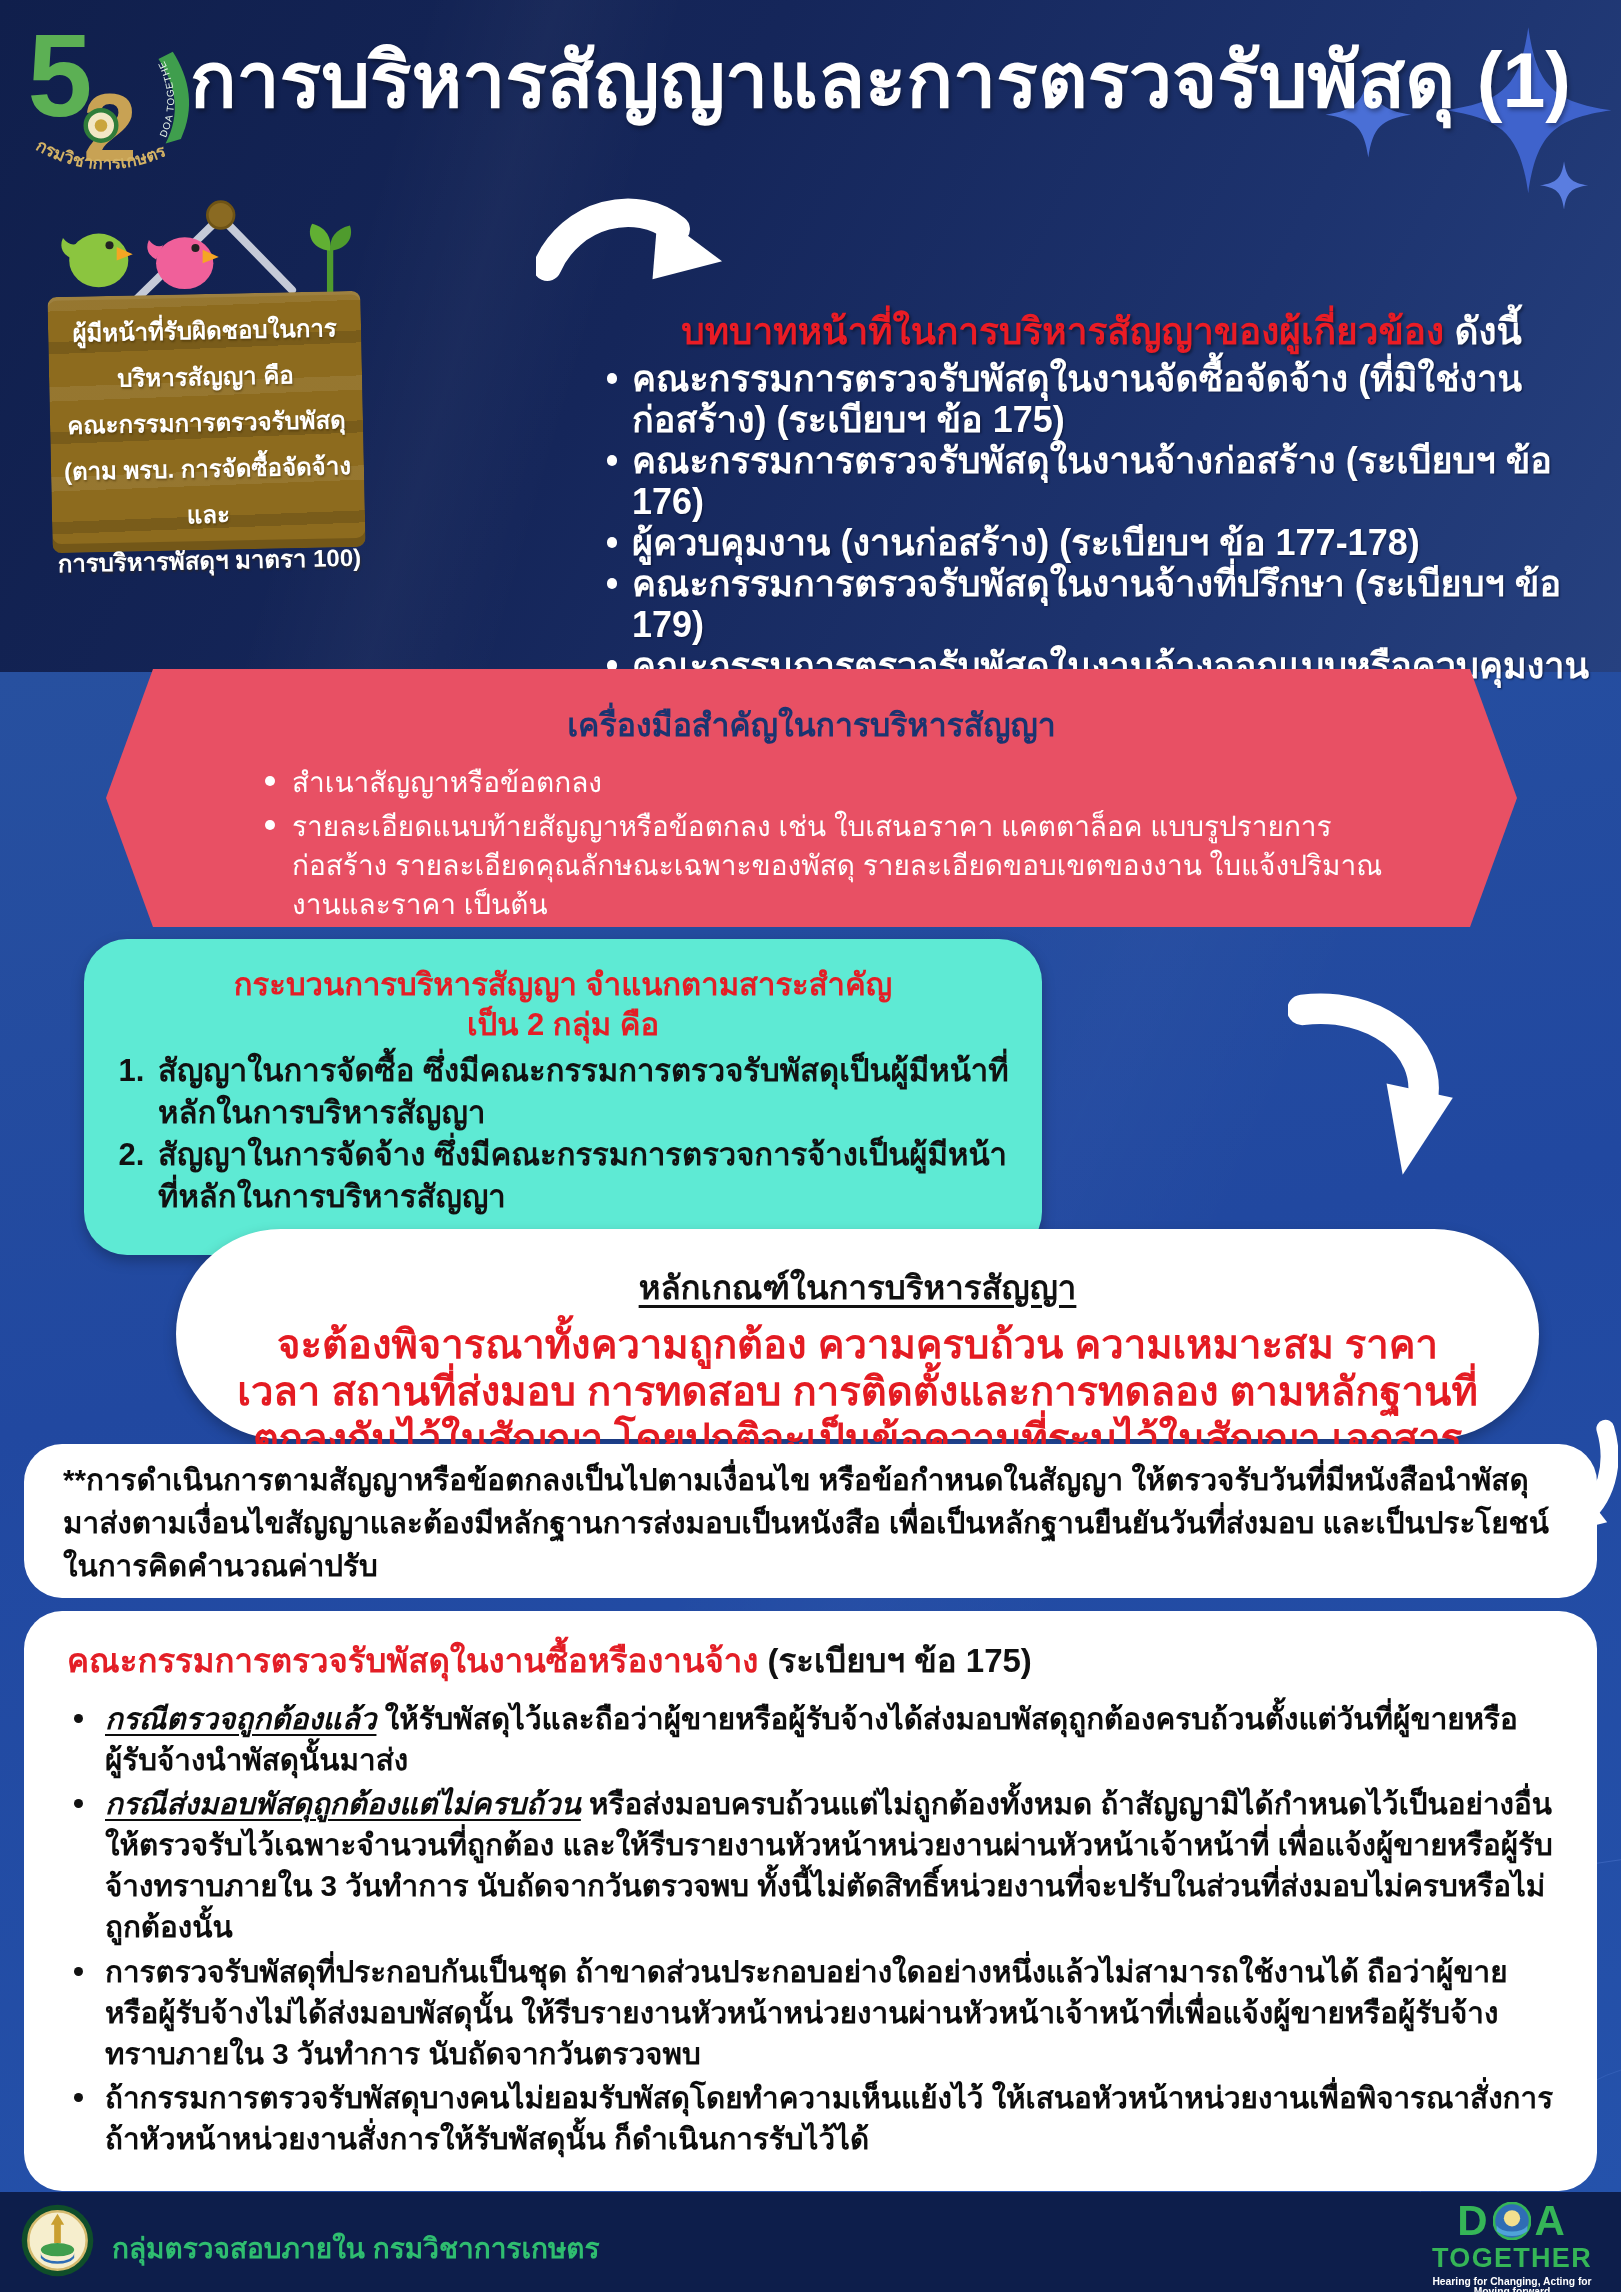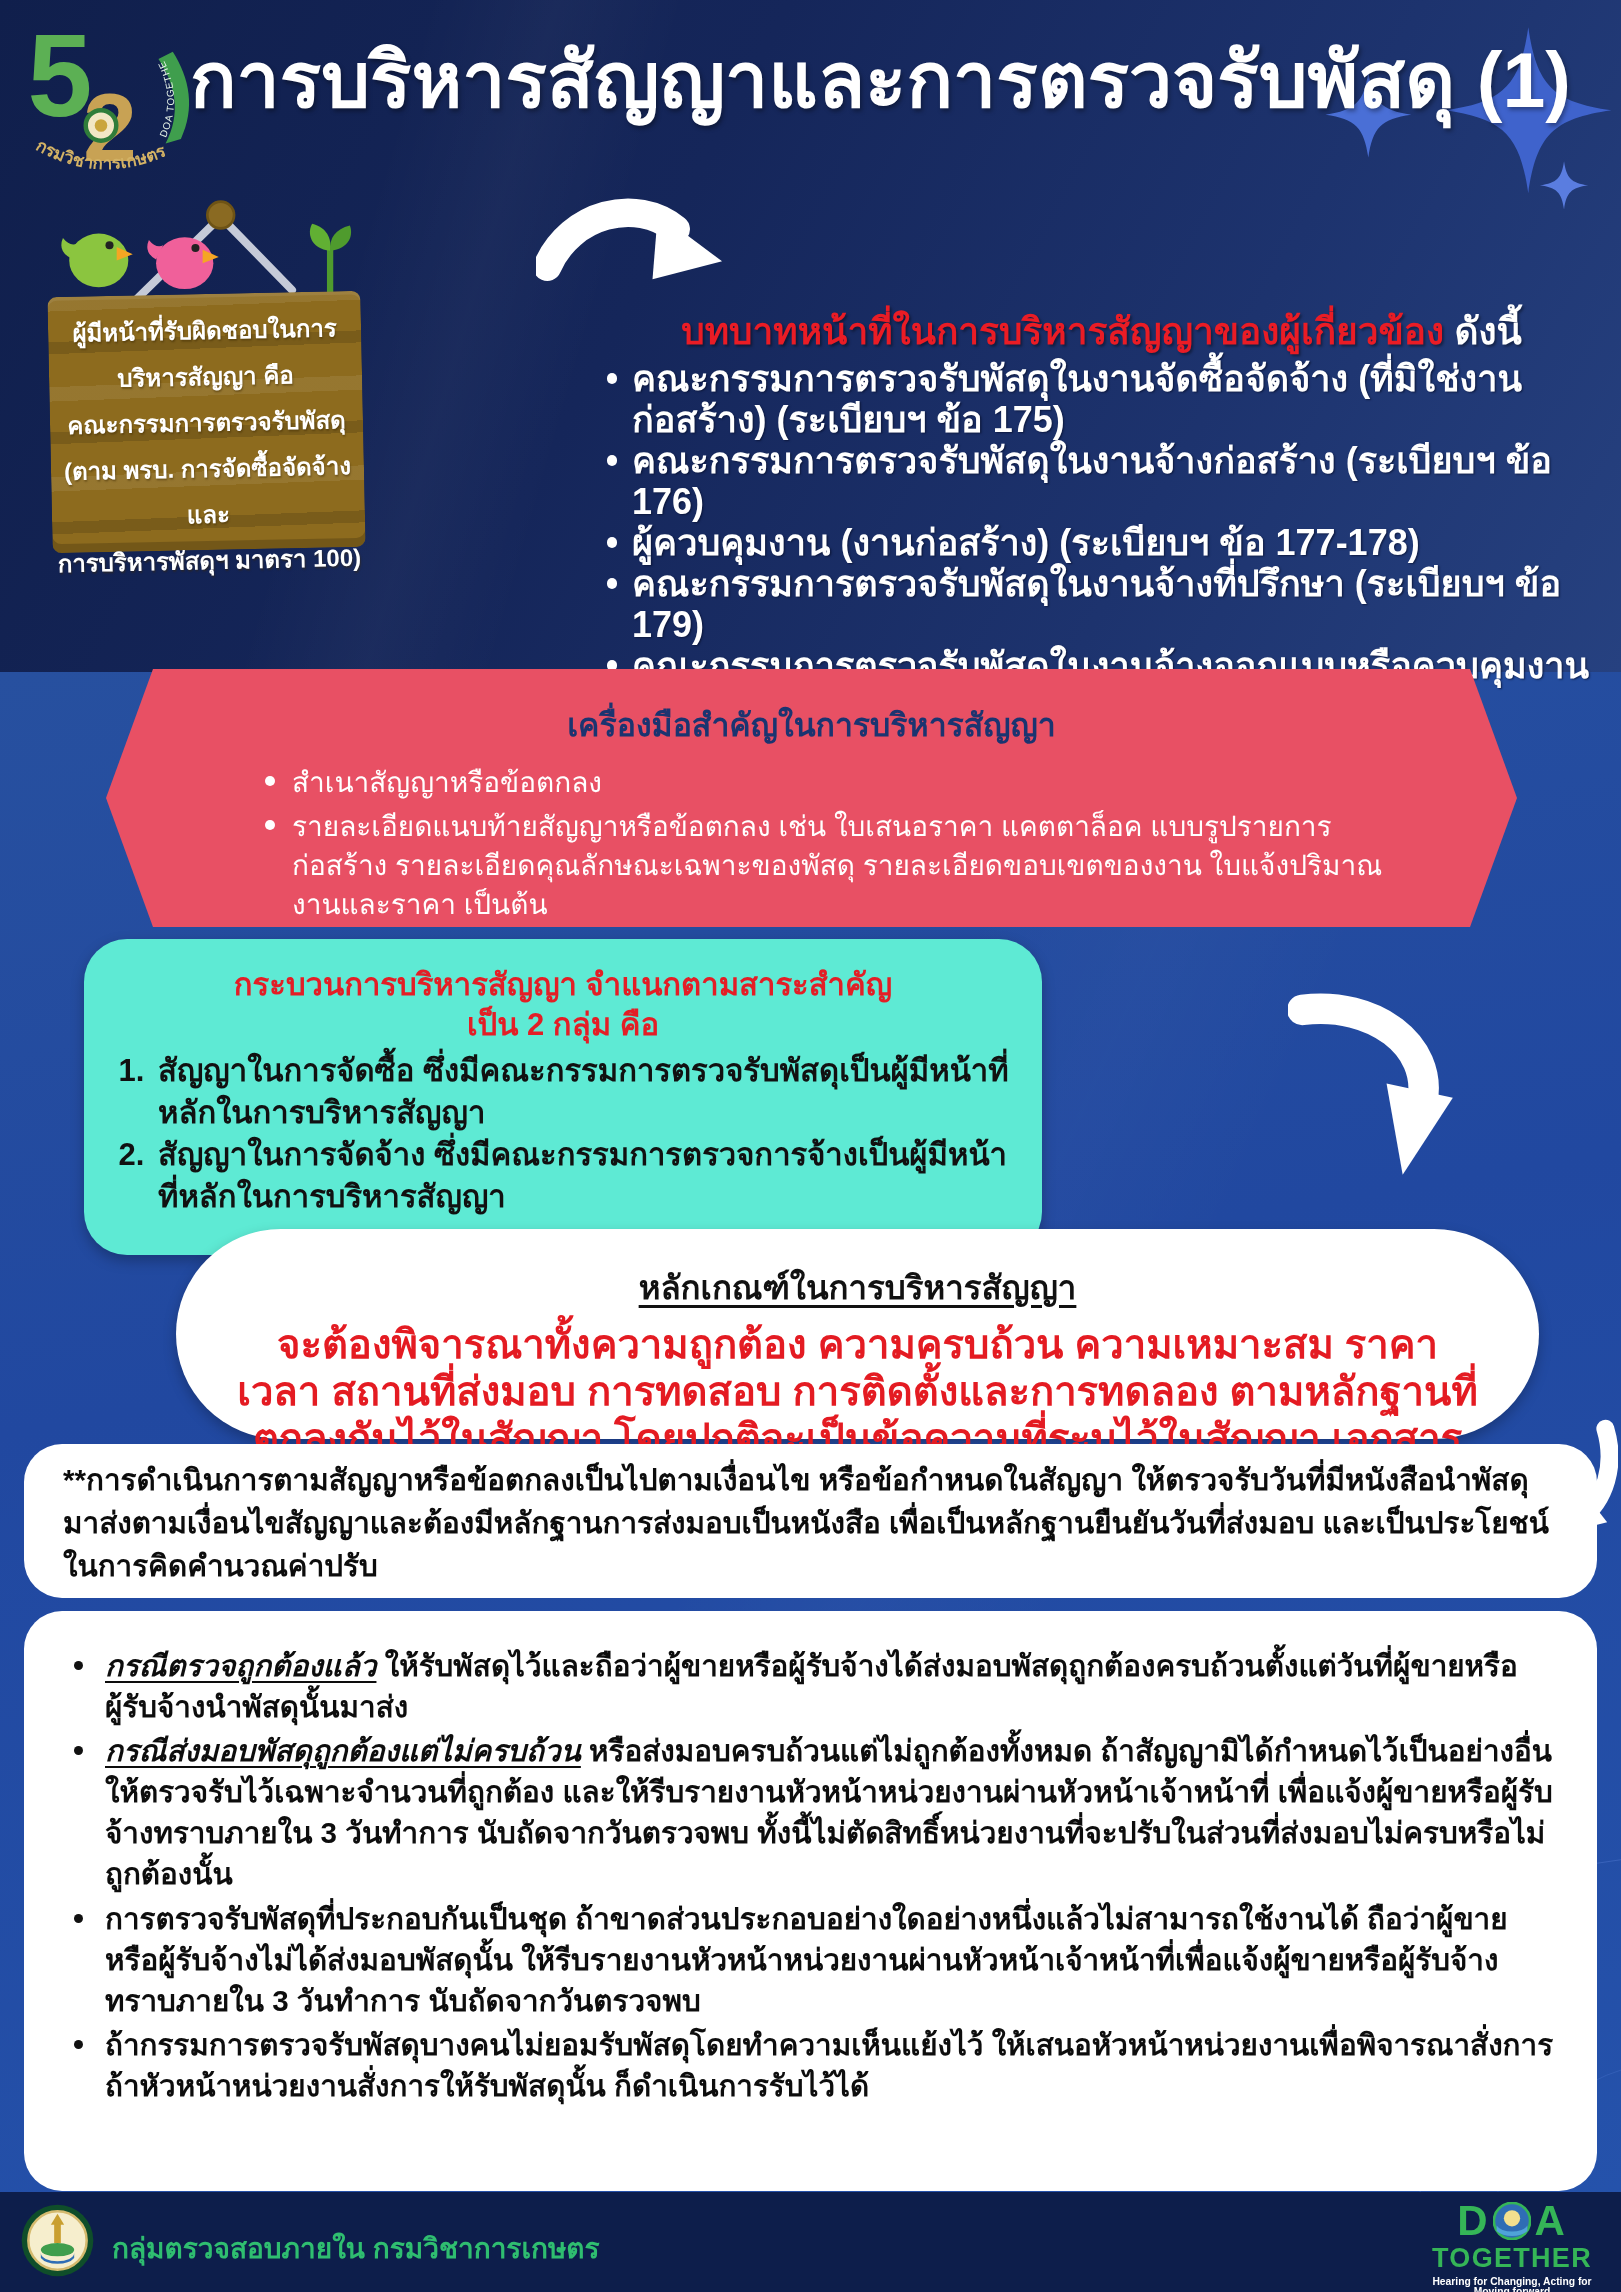--- a/index.html
+++ b/index.html
@@ -217,20 +217,23 @@
   </div>
 
   <svg class="arrow-svg arrow3" viewBox="0 0 90 138">
     <path d="M76 12 C 88 52, 76 92, 48 112" stroke="#fff" stroke-width="20" fill="none" stroke-linecap="round"></path>
     <polygon points="56,88 78,116 14,132" fill="#fff"></polygon>
   </svg>
 
   <div class="note-box">**การดำเนินการตามสัญญาหรือข้อตกลงเป็นไปตามเงื่อนไข หรือข้อกำหนดในสัญญา ให้ตรวจรับวันที่มีหนังสือนำพัสดุมาส่งตามเงื่อนไขสัญญาและต้องมีหลักฐานการส่งมอบเป็นหนังสือ เพื่อเป็นหลักฐานยืนยันวันที่ส่งมอบ และเป็นประโยชน์ในการคิดคำนวณค่าปรับ</div>
 
   <div class="committee-box">
+    <div class="committee-title">
+      <span class="red">คณะกรรมการตรวจรับพัสดุในงานซื้อหรืองานจ้าง</span><span class="black"> (ระเบียบฯ ข้อ 175)</span>
+    </div>
     <ul class="committee-list">
       <li><span class="lead">กรณีตรวจถูกต้องแล้ว</span><span> ให้รับพัสดุไว้และถือว่าผู้ขายหรือผู้รับจ้างได้ส่งมอบพัสดุถูกต้องครบถ้วนตั้งแต่วันที่ผู้ขายหรือผู้รับจ้างนำพัสดุนั้นมาส่ง</span></li>
       <li><span class="lead">กรณีส่งมอบพัสดุถูกต้องแต่ไม่ครบถ้วน</span><span> หรือส่งมอบครบถ้วนแต่ไม่ถูกต้องทั้งหมด ถ้าสัญญามิได้กำหนดไว้เป็นอย่างอื่นให้ตรวจรับไว้เฉพาะจำนวนที่ถูกต้อง และให้รีบรายงานหัวหน้าหน่วยงานผ่านหัวหน้าเจ้าหน้าที่ เพื่อแจ้งผู้ขายหรือผู้รับจ้างทราบภายใน 3 วันทำการ นับถัดจากวันตรวจพบ ทั้งนี้ไม่ตัดสิทธิ์หน่วยงานที่จะปรับในส่วนที่ส่งมอบไม่ครบหรือไม่ถูกต้องนั้น</span></li>
       <li><span>การตรวจรับพัสดุที่ประกอบกันเป็นชุด ถ้าขาดส่วนประกอบอย่างใดอย่างหนึ่งแล้วไม่สามารถใช้งานได้ ถือว่าผู้ขายหรือผู้รับจ้างไม่ได้ส่งมอบพัสดุนั้น ให้รีบรายงานหัวหน้าหน่วยงานผ่านหัวหน้าเจ้าหน้าที่เพื่อแจ้งผู้ขายหรือผู้รับจ้างทราบภายใน 3 วันทำการ นับถัดจากวันตรวจพบ</span></li>
       <li><span>ถ้ากรรมการตรวจรับพัสดุบางคนไม่ยอมรับพัสดุโดยทำความเห็นแย้งไว้ ให้เสนอหัวหน้าหน่วยงานเพื่อพิจารณาสั่งการ ถ้าหัวหน้าหน่วยงานสั่งการให้รับพัสดุนั้น ก็ดำเนินการรับไว้ได้</span></li>
     </ul>
   </div>
 
   <div class="footer"></div>
 

